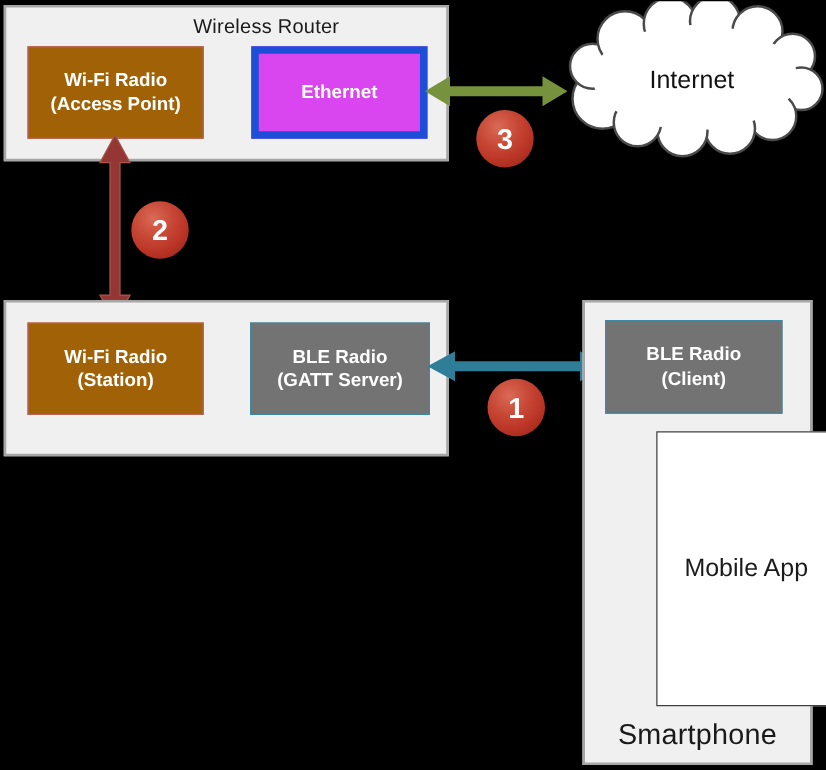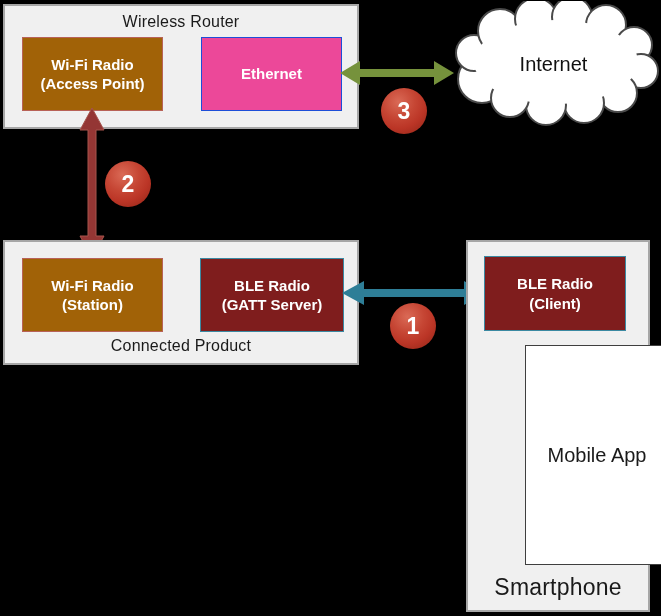--- a/index.html
+++ b/index.html
@@ -21,22 +21,22 @@
   }
 
   
   .node{
     position:absolute;box-sizing:border-box;display:flex;
     align-items:center;justify-content:center;text-align:center;
     color:#ffffff;font-weight:bold;font-size:15px;line-height:1.3;
     white-space:pre-line;
   }
   .node-red{background:#a16207;border:1px solid #b86257;}
-  .node-green{background:#ec4899;border:1px solid #1d4ed8;}
-  .node-teal{background:#7f1d1d;border:1px solid #3b89a2;}
+  .node-green{background:#d946ef;border:6px solid #1d4ed8;}
+  .node-teal{background:#737373;border:1px solid #3b89a2;}
 
   .mobile-app{
     position:absolute;background:#ffffff;border:1px solid #3f3f3f;
     box-sizing:border-box;display:flex;align-items:center;justify-content:center;
     font-size:20px;color:#1a1a1a;font-weight:normal;
   }
 
   
   .arrow{position:absolute;}
   .arrow-green polygon{fill:#76923c;}
@@ -61,21 +61,21 @@
     display:flex;align-items:center;justify-content:center;
     font-size:20px;color:#111111;pointer-events:none;
   }
 </style>
 </head>
 <body>
 
 <div class="stage">
 
   <div class="group" style="left:3px;top:4px;width:356px;height:125px;">
-    <div class="group-label" style="top:7px;">Wireless Router</div>
+    <div class="group-label" style="top:7px;padding-left:32px;">Wireless Router</div>
     <div class="node node-red" style="left:17px;top:31px;width:141px;height:74px;">
       <span>Wi-Fi Radio
 (Access Point)</span>
     </div>
     <div class="node node-green" style="left:196px;top:31px;width:141px;height:74px;">
       <span>Ethernet</span>
     </div>
   </div>
 
   <div class="cloud">
@@ -105,21 +105,20 @@
   </div>
 
   <svg class="arrow arrow-red" style="left:79px;top:108px;" width="26" height="150">
     <polygon points="13,0 25,22 17,22 17,128 25,128 13,150 1,128 9,128 9,22 1,22"></polygon>
   </svg>
   <div class="badge" style="left:105px;top:161px;">
     <span>2</span>
   </div>
 
   <div class="group" style="left:3px;top:240px;width:356px;height:125px;">
-    <div class="group-label" style="bottom:8px;">Connected Product</div>
     <div class="node node-red" style="left:17px;top:16px;width:141px;height:74px;">
       <span>Wi-Fi Radio
 (Station)</span>
     </div>
     <div class="node node-teal" style="left:195px;top:16px;width:144px;height:74px;">
       <span>BLE Radio
 (GATT Server)</span>
     </div>
   </div>
 

